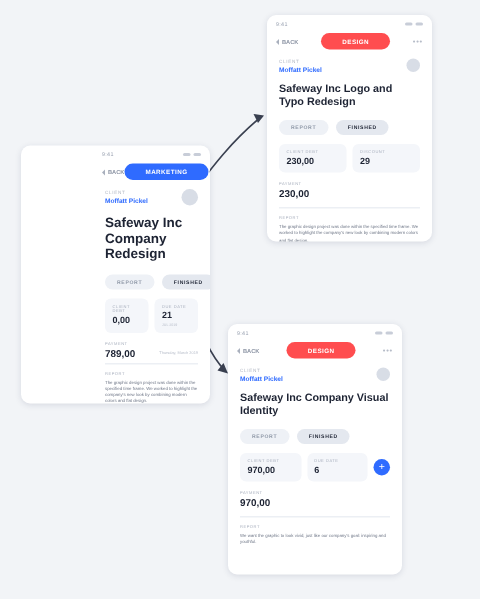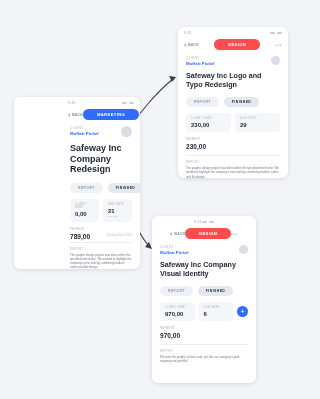--- a/index.html
+++ b/index.html
@@ -113,22 +113,22 @@
     color: #fff;
     padding: 4px 8px 5px 8px;
     display: flex; align-items: flex-end; justify-content: space-between;
   }
   .footer-red .k { font-size: 2.7px; letter-spacing: .35px; opacity: .85; text-transform: uppercase; }
   .footer-red .v { font-size: 7px; font-weight: bold; margin-top: 1px; }
   .footer-red .date { font-size: 2.6px; opacity: .9; }
 
   
   #card-main   { left: 14px;  top: 97px;  width: 126px; height: 172px; padding-left: 48px; }
-  #card-logo   { left: 178px; top: 27px;  width: 110px; height: 151px; }
-  #card-visual { left: 152px; top: 216px; width: 104px; height: 167px; align-items: center; }
+  #card-logo   { left: 178px; top: 10px;  width: 110px; height: 151px; }
+  #card-visual { left: 152px; top: 216px; width: 116px; height: 167px; }
 </style>
 </head>
 <body>
 
 <div class="canvas">
 
   <svg class="links">
     <circle cx="96" cy="158" r="3" fill="none" stroke="#3a4050" stroke-width="1.1"></circle>
     <path d="M99,157 C120,150 135,110 174,78" fill="none" stroke="#3a4050" stroke-width="1.1"></path>
     <polygon points="176,77 169,76 172,82" fill="#3a4050"></polygon>

